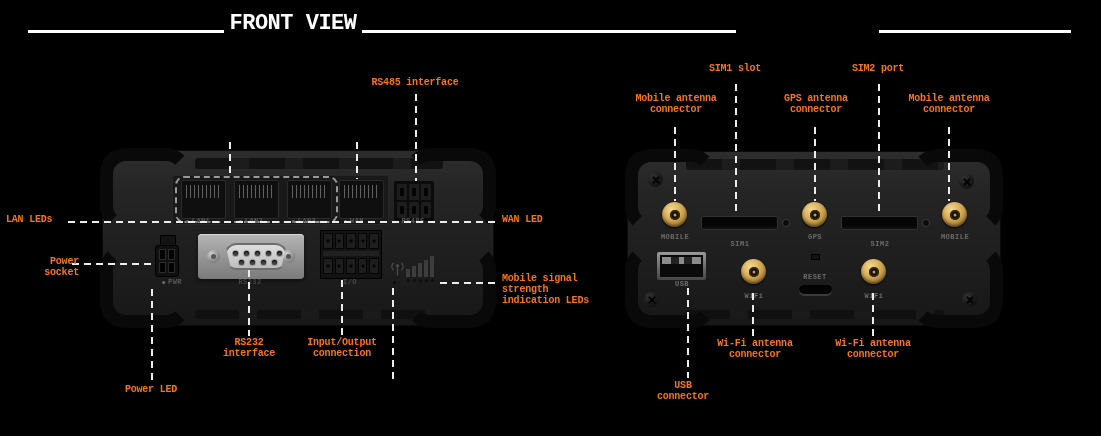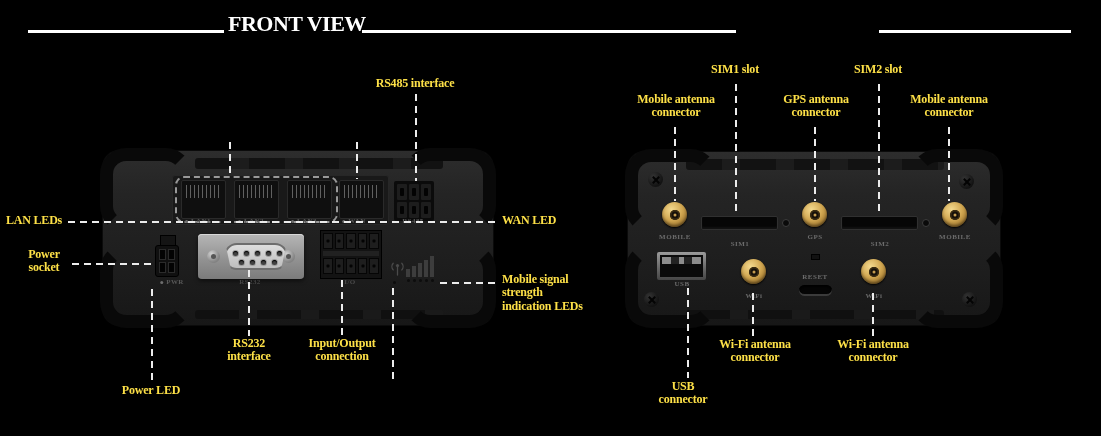--- a/index.html
+++ b/index.html
@@ -1,25 +1,25 @@
 <!DOCTYPE html>
 <html><head>
 <meta charset="utf-8">
 <style>
   html,body{margin:0;padding:0;background:#000;}
   #stage{position:relative;width:1101px;height:436px;background:#000;overflow:hidden;
-         font-family:Liberation Serif, serif;}
+         font-family:Liberation Mono, monospace;}
 
   
   .hline{position:absolute;top:30px;height:3px;background:#fff;}
   .htitle{position:absolute;top:11px;font-size:22px;font-weight:700;color:#fff;
           text-align:center;letter-spacing:-0.5px;white-space:nowrap;}
 
   
-  .co{position:absolute;color:#fde047;font-weight:700;font-size:12px;line-height:1.12;
+  .co{position:absolute;color:#f97316;font-weight:700;font-size:10px;line-height:1.12;
       letter-spacing:-0.2px;white-space:pre-line;z-index:6;}
   .co.c{text-align:center;}
   .co.l{text-align:left;}
 
   
   .dv{position:absolute;width:2px;z-index:5;
       background:repeating-linear-gradient(180deg,#ececec 0 7px,transparent 7px 12px);}
   .dh{position:absolute;height:2px;z-index:5;
       background:repeating-linear-gradient(90deg,#ececec 0 7px,transparent 7px 12px);}
 
@@ -303,34 +303,34 @@
   <div class="dv" style="left:878px;top:84px;height:131px;"></div>
   <div class="dv" style="left:674px;top:127px;height:74px;"></div>
   <div class="dv" style="left:814px;top:127px;height:74px;"></div>
   <div class="dv" style="left:948px;top:127px;height:74px;"></div>
   <div class="dv" style="left:752px;top:293px;height:44px;"></div>
   <div class="dv" style="left:872px;top:293px;height:44px;"></div>
   <div class="dv" style="left:687px;top:288px;height:90px;"></div>
 
   <div class="co c" style="left:354px;top:77px;width:122px;">RS485 interface</div>
   <div class="co l" style="left:6px;top:214px;width:70px;">LAN LEDs</div>
-  <div class="co c" style="left:9px;top:248px;width:70px;">Power
+  <div class="co c" style="left:9px;top:256px;width:70px;text-align:right;">Power
 socket</div>
   <div class="co l" style="left:502px;top:214px;width:80px;">WAN LED</div>
   <div class="co l" style="left:502px;top:273px;width:110px;">Mobile signal
 strength
 indication LEDs</div>
   <div class="co c" style="left:110px;top:384px;width:82px;">Power LED</div>
   <div class="co c" style="left:209px;top:337px;width:80px;">RS232
 interface</div>
   <div class="co c" style="left:291px;top:337px;width:102px;">Input/Output
 connection</div>
 
   <div class="co c" style="left:685px;top:63px;width:100px;">SIM1 slot</div>
-  <div class="co c" style="left:828px;top:63px;width:100px;">SIM2 slot</div>
+  <div class="co c" style="left:828px;top:63px;width:100px;">SIM2 port</div>
   <div class="co c" style="left:626px;top:93px;width:100px;">Mobile antenna
 connector</div>
   <div class="co c" style="left:766px;top:93px;width:100px;">GPS antenna
 connector</div>
   <div class="co c" style="left:898px;top:93px;width:102px;">Mobile antenna
 connector</div>
   <div class="co c" style="left:705px;top:338px;width:100px;">Wi-Fi antenna
 connector</div>
   <div class="co c" style="left:822px;top:338px;width:102px;">Wi-Fi antenna
 connector</div>

